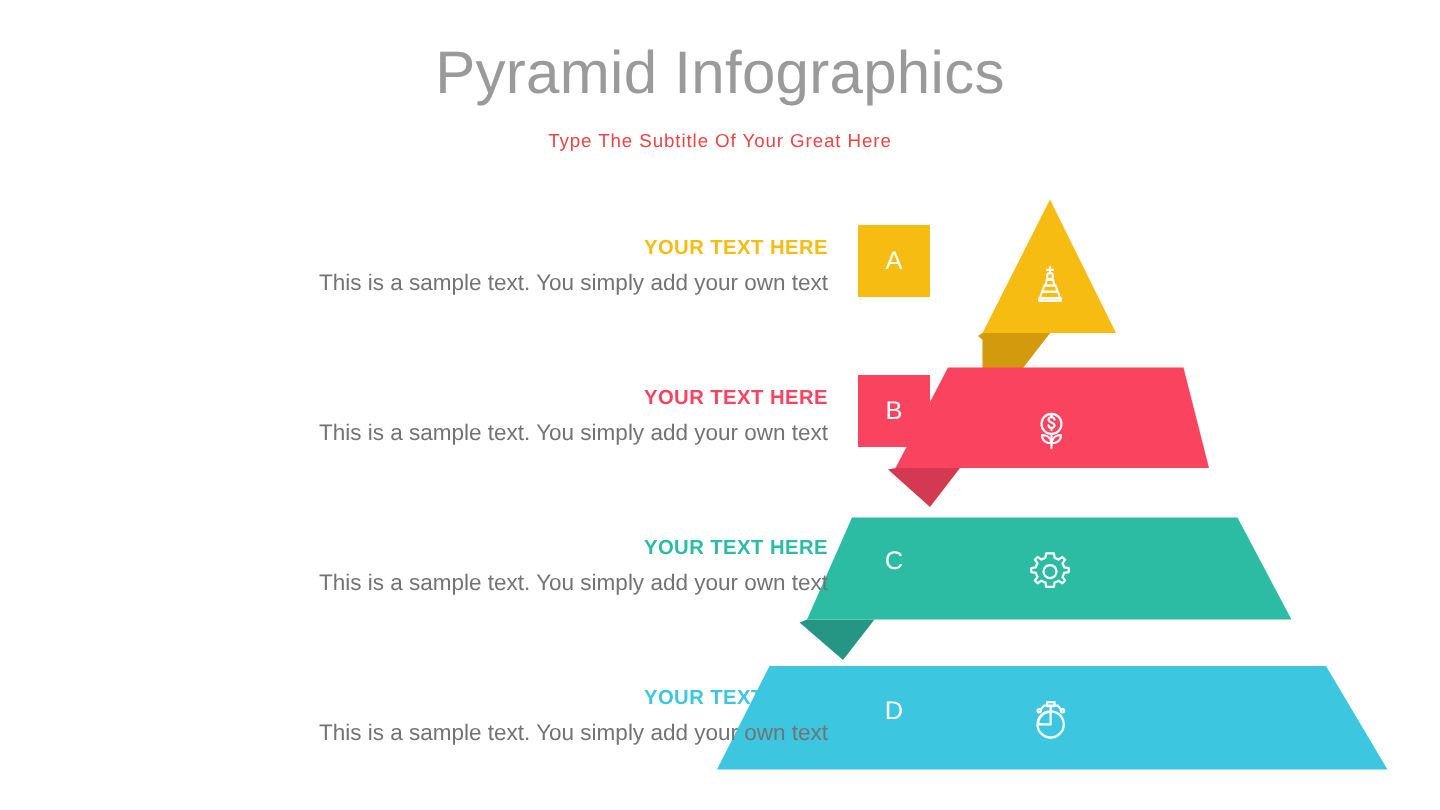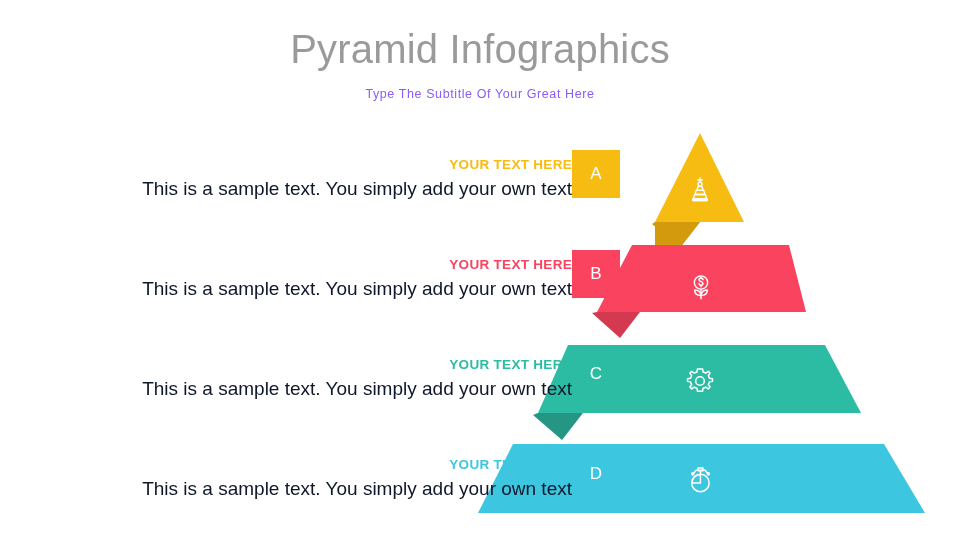--- a/index.html
+++ b/index.html
@@ -34,21 +34,21 @@
   .title {
     font-size: 40px;
     font-weight: 400;
     color: #9a9a9a;
     letter-spacing: 0.2px;
     line-height: 50px;
     margin: 0;
   }
   .subtitle {
     font-size: 12.5px;
-    color: #8b5cf6;
+    color: #ef4444;
     letter-spacing: 0.6px;
     margin: 12px 0 0 0;
     line-height: 16px;
   }
 
   
   .rows {
     position: absolute;
     top: 0;
     left: 0;
@@ -56,34 +56,34 @@
     height: 540px;
   }
   .row {
     position: absolute;
     display: flex;
     align-items: flex-start;
     justify-content: flex-end;
   }
   .row-text {
     text-align: right;
-    padding-right: 0;
+    padding-right: 20px;
     padding-top: 6px;
   }
   .row-heading {
     font-size: 13.5px;
     font-weight: bold;
     letter-spacing: 0.3px;
     line-height: 17px;
     margin: 0;
     white-space: nowrap;
   }
   .row-body {
-    font-size: 19px;
-    color: #0f172a;
+    font-size: 15px;
+    color: #737373;
     line-height: 18px;
     margin: 7px 0 0 0;
     white-space: nowrap;
   }
   .badge {
     width: 48px;
     height: 48px;
     flex: 0 0 48px;
     display: flex;
     align-items: center;

